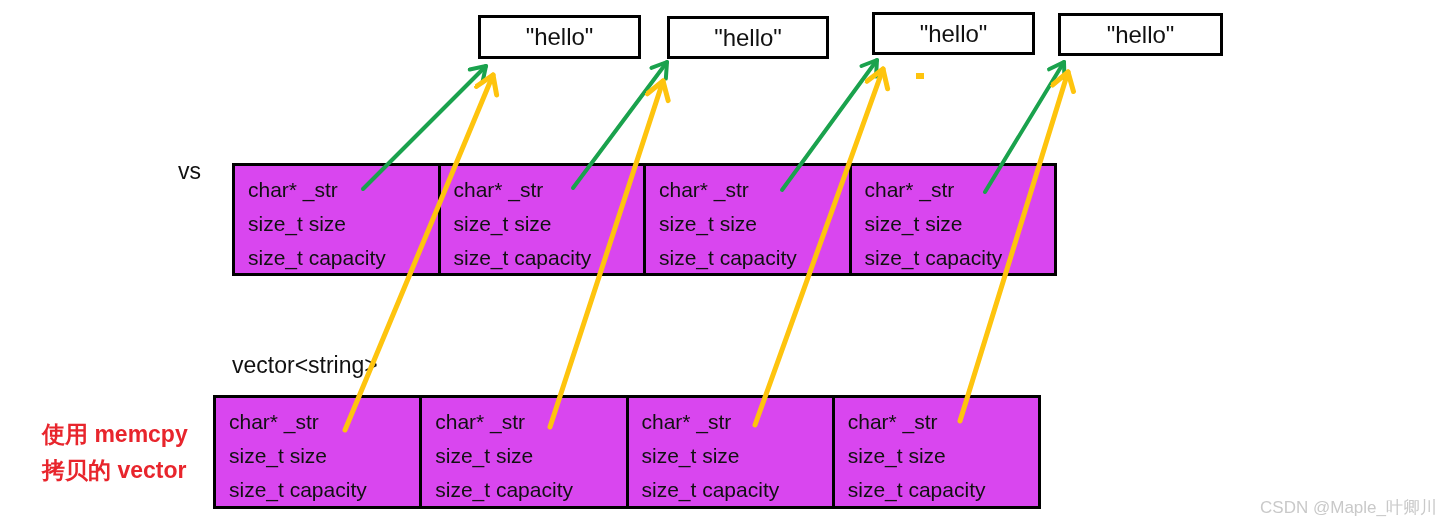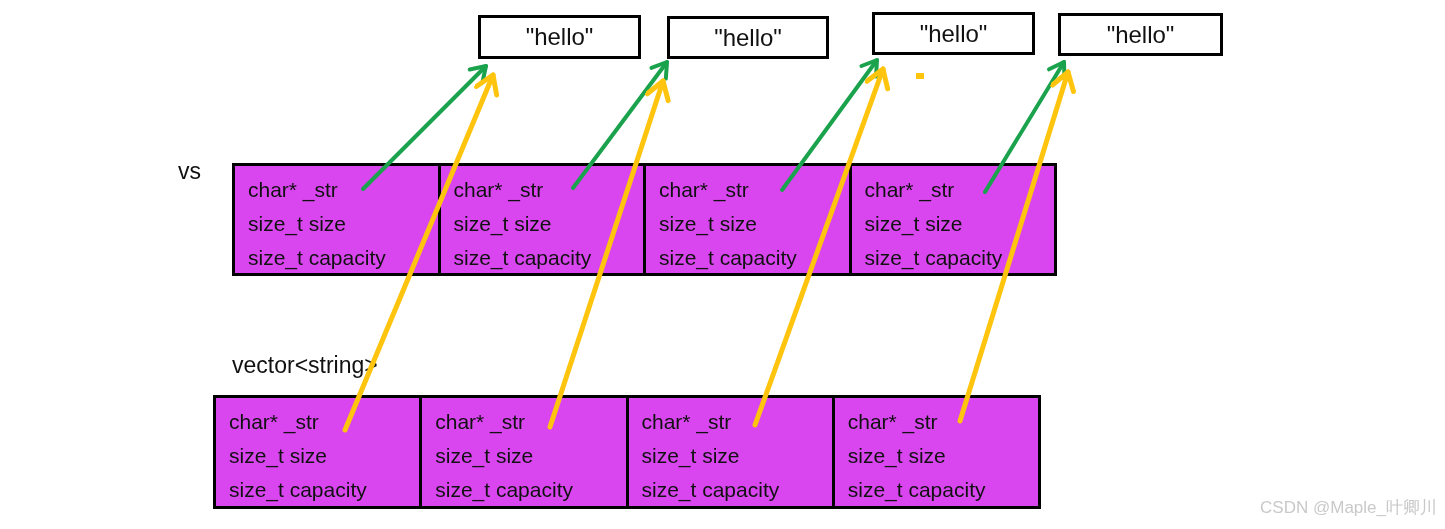--- a/index.html
+++ b/index.html
@@ -140,20 +140,24 @@
     </div>
     <div class="struct-cell">
       <div class="cell-line">char* _str</div>
       <div class="cell-line">size_t size</div>
       <div class="cell-line">size_t capacity</div>
     </div>
   </div>
 
   <div class="row-title" style="left:232px; top:352px;">vector&lt;string&gt;</div>
 
+  <div class="red-note" style="color: rgb(232, 37, 44);">
+    <div>使用 memcpy</div>
+    <div>拷贝的 vector</div>
+  </div>
 
   <div class="struct-row" style="left:213px; top:395px; width:828px; height:114px;">
     <div class="struct-cell">
       <div class="cell-line">char* _str</div>
       <div class="cell-line">size_t size</div>
       <div class="cell-line">size_t capacity</div>
     </div>
     <div class="struct-cell">
       <div class="cell-line">char* _str</div>
       <div class="cell-line">size_t size</div>

